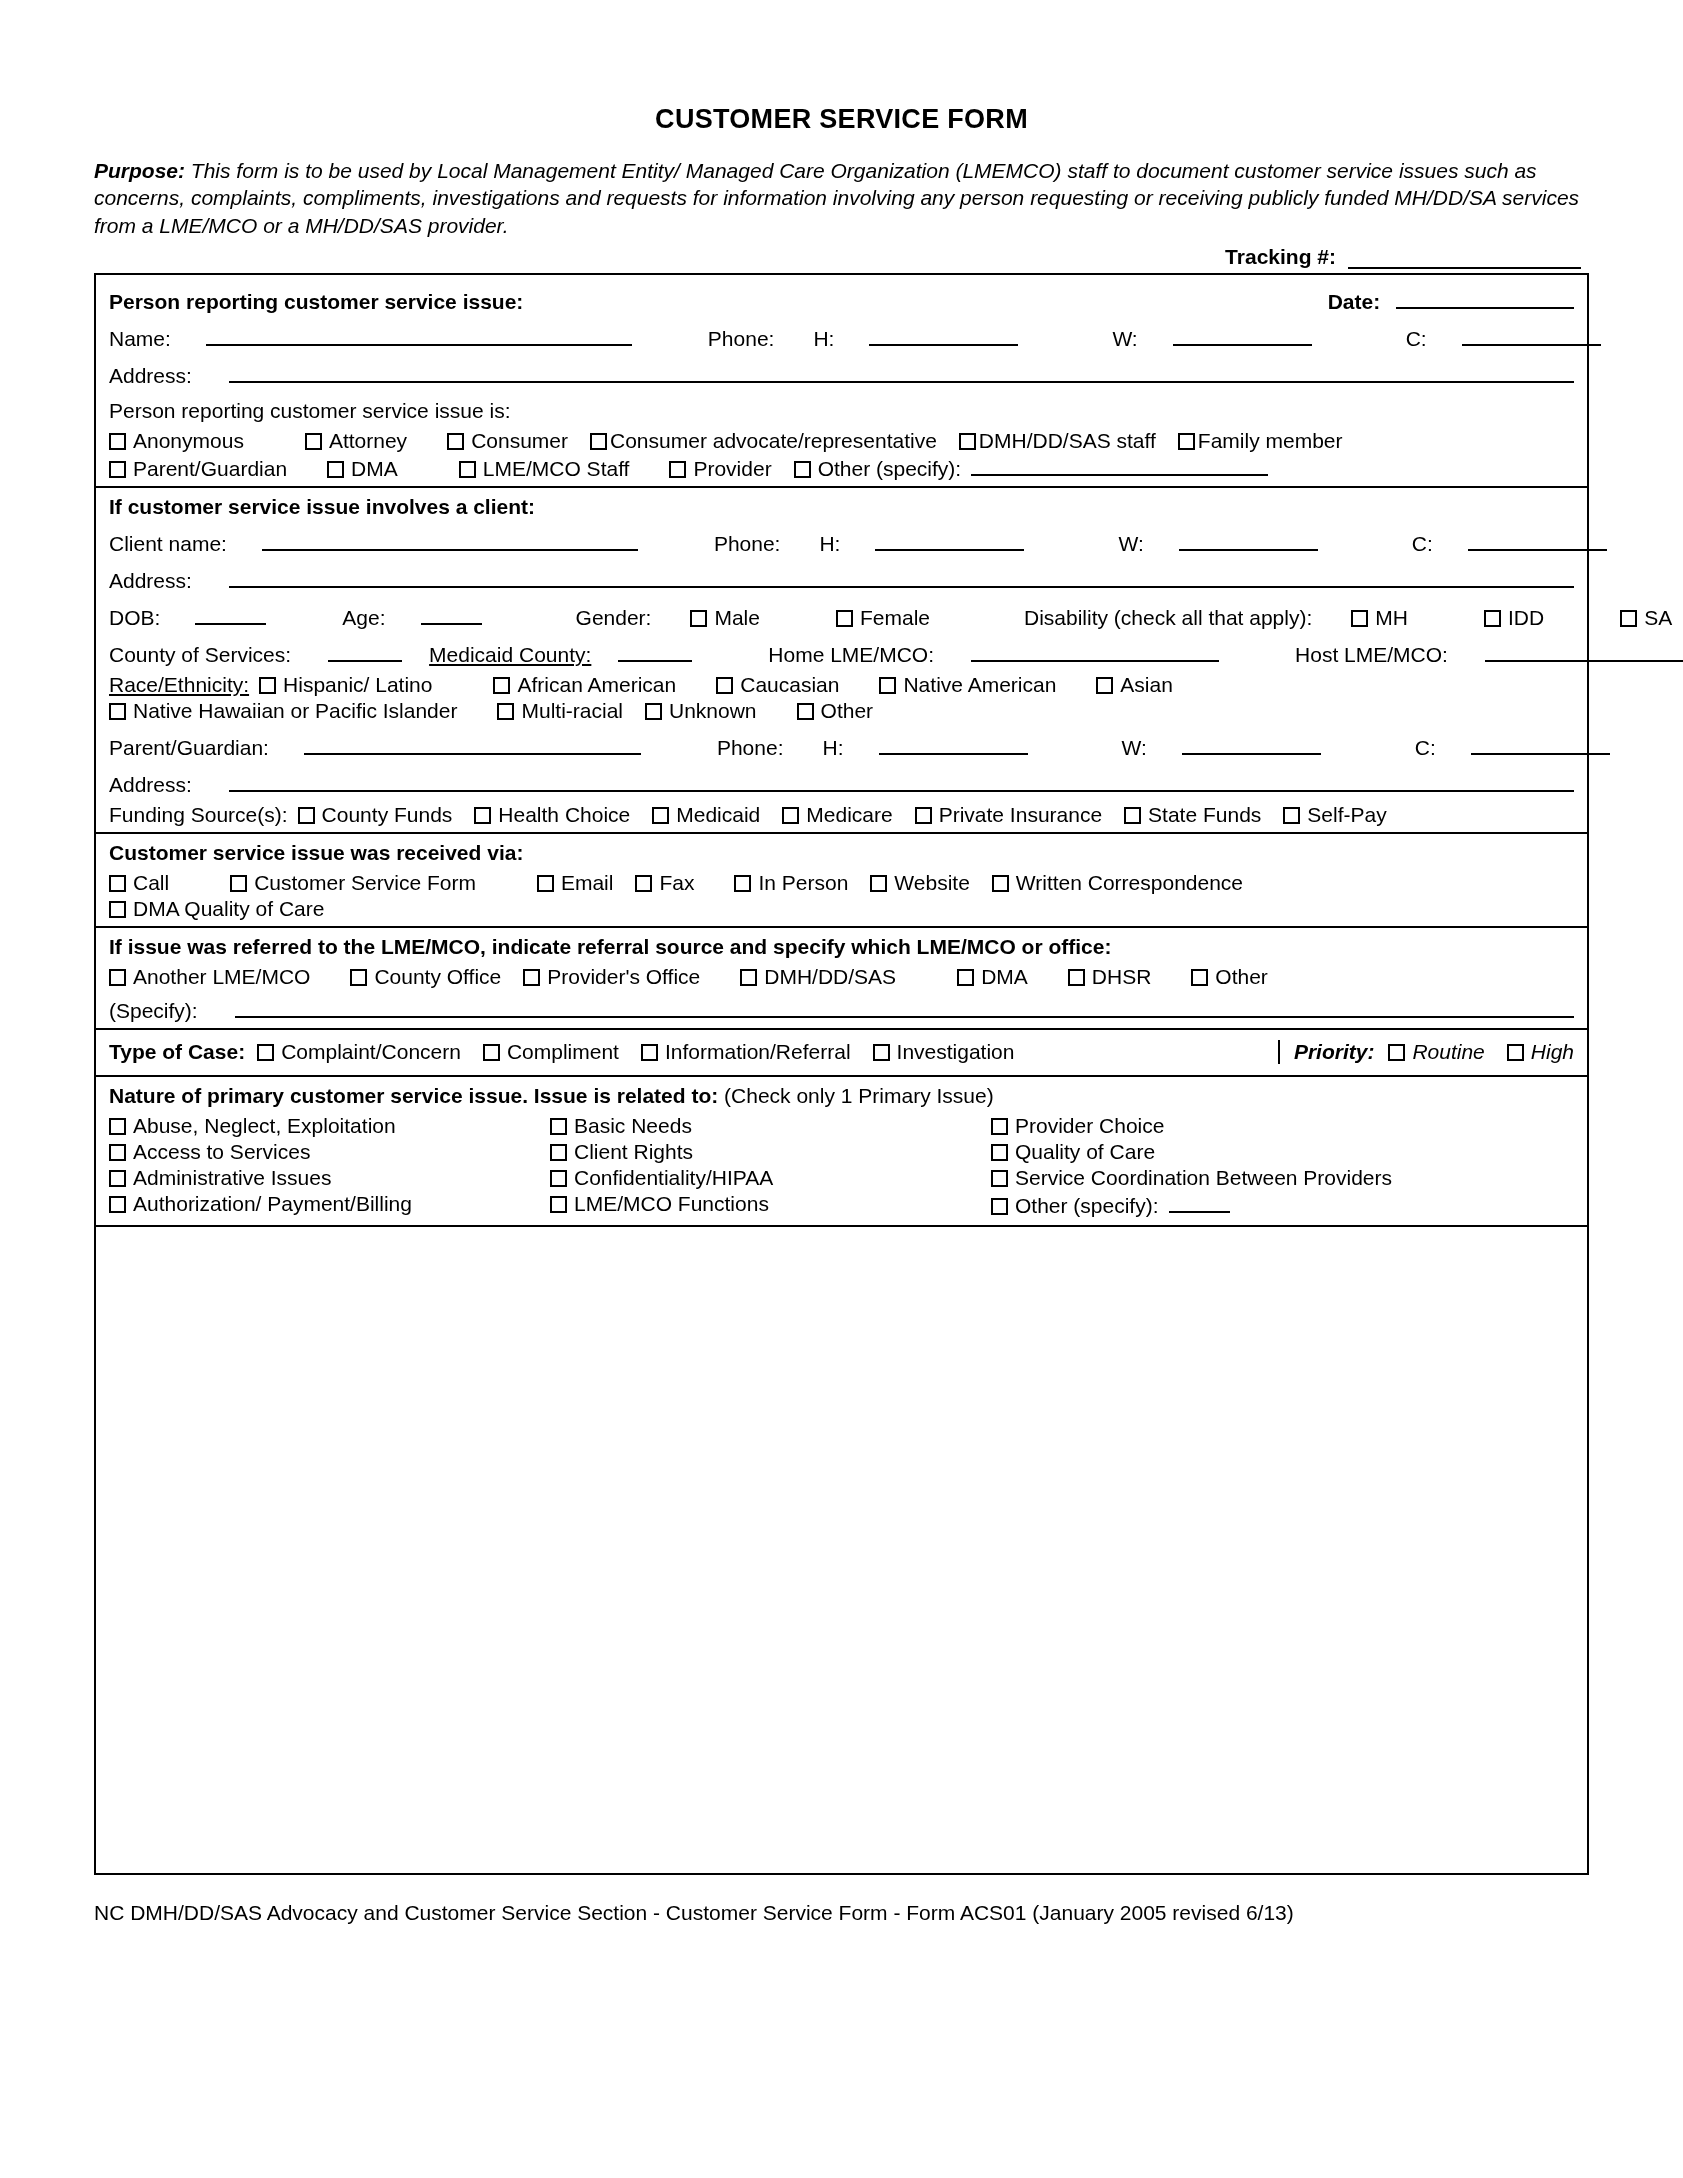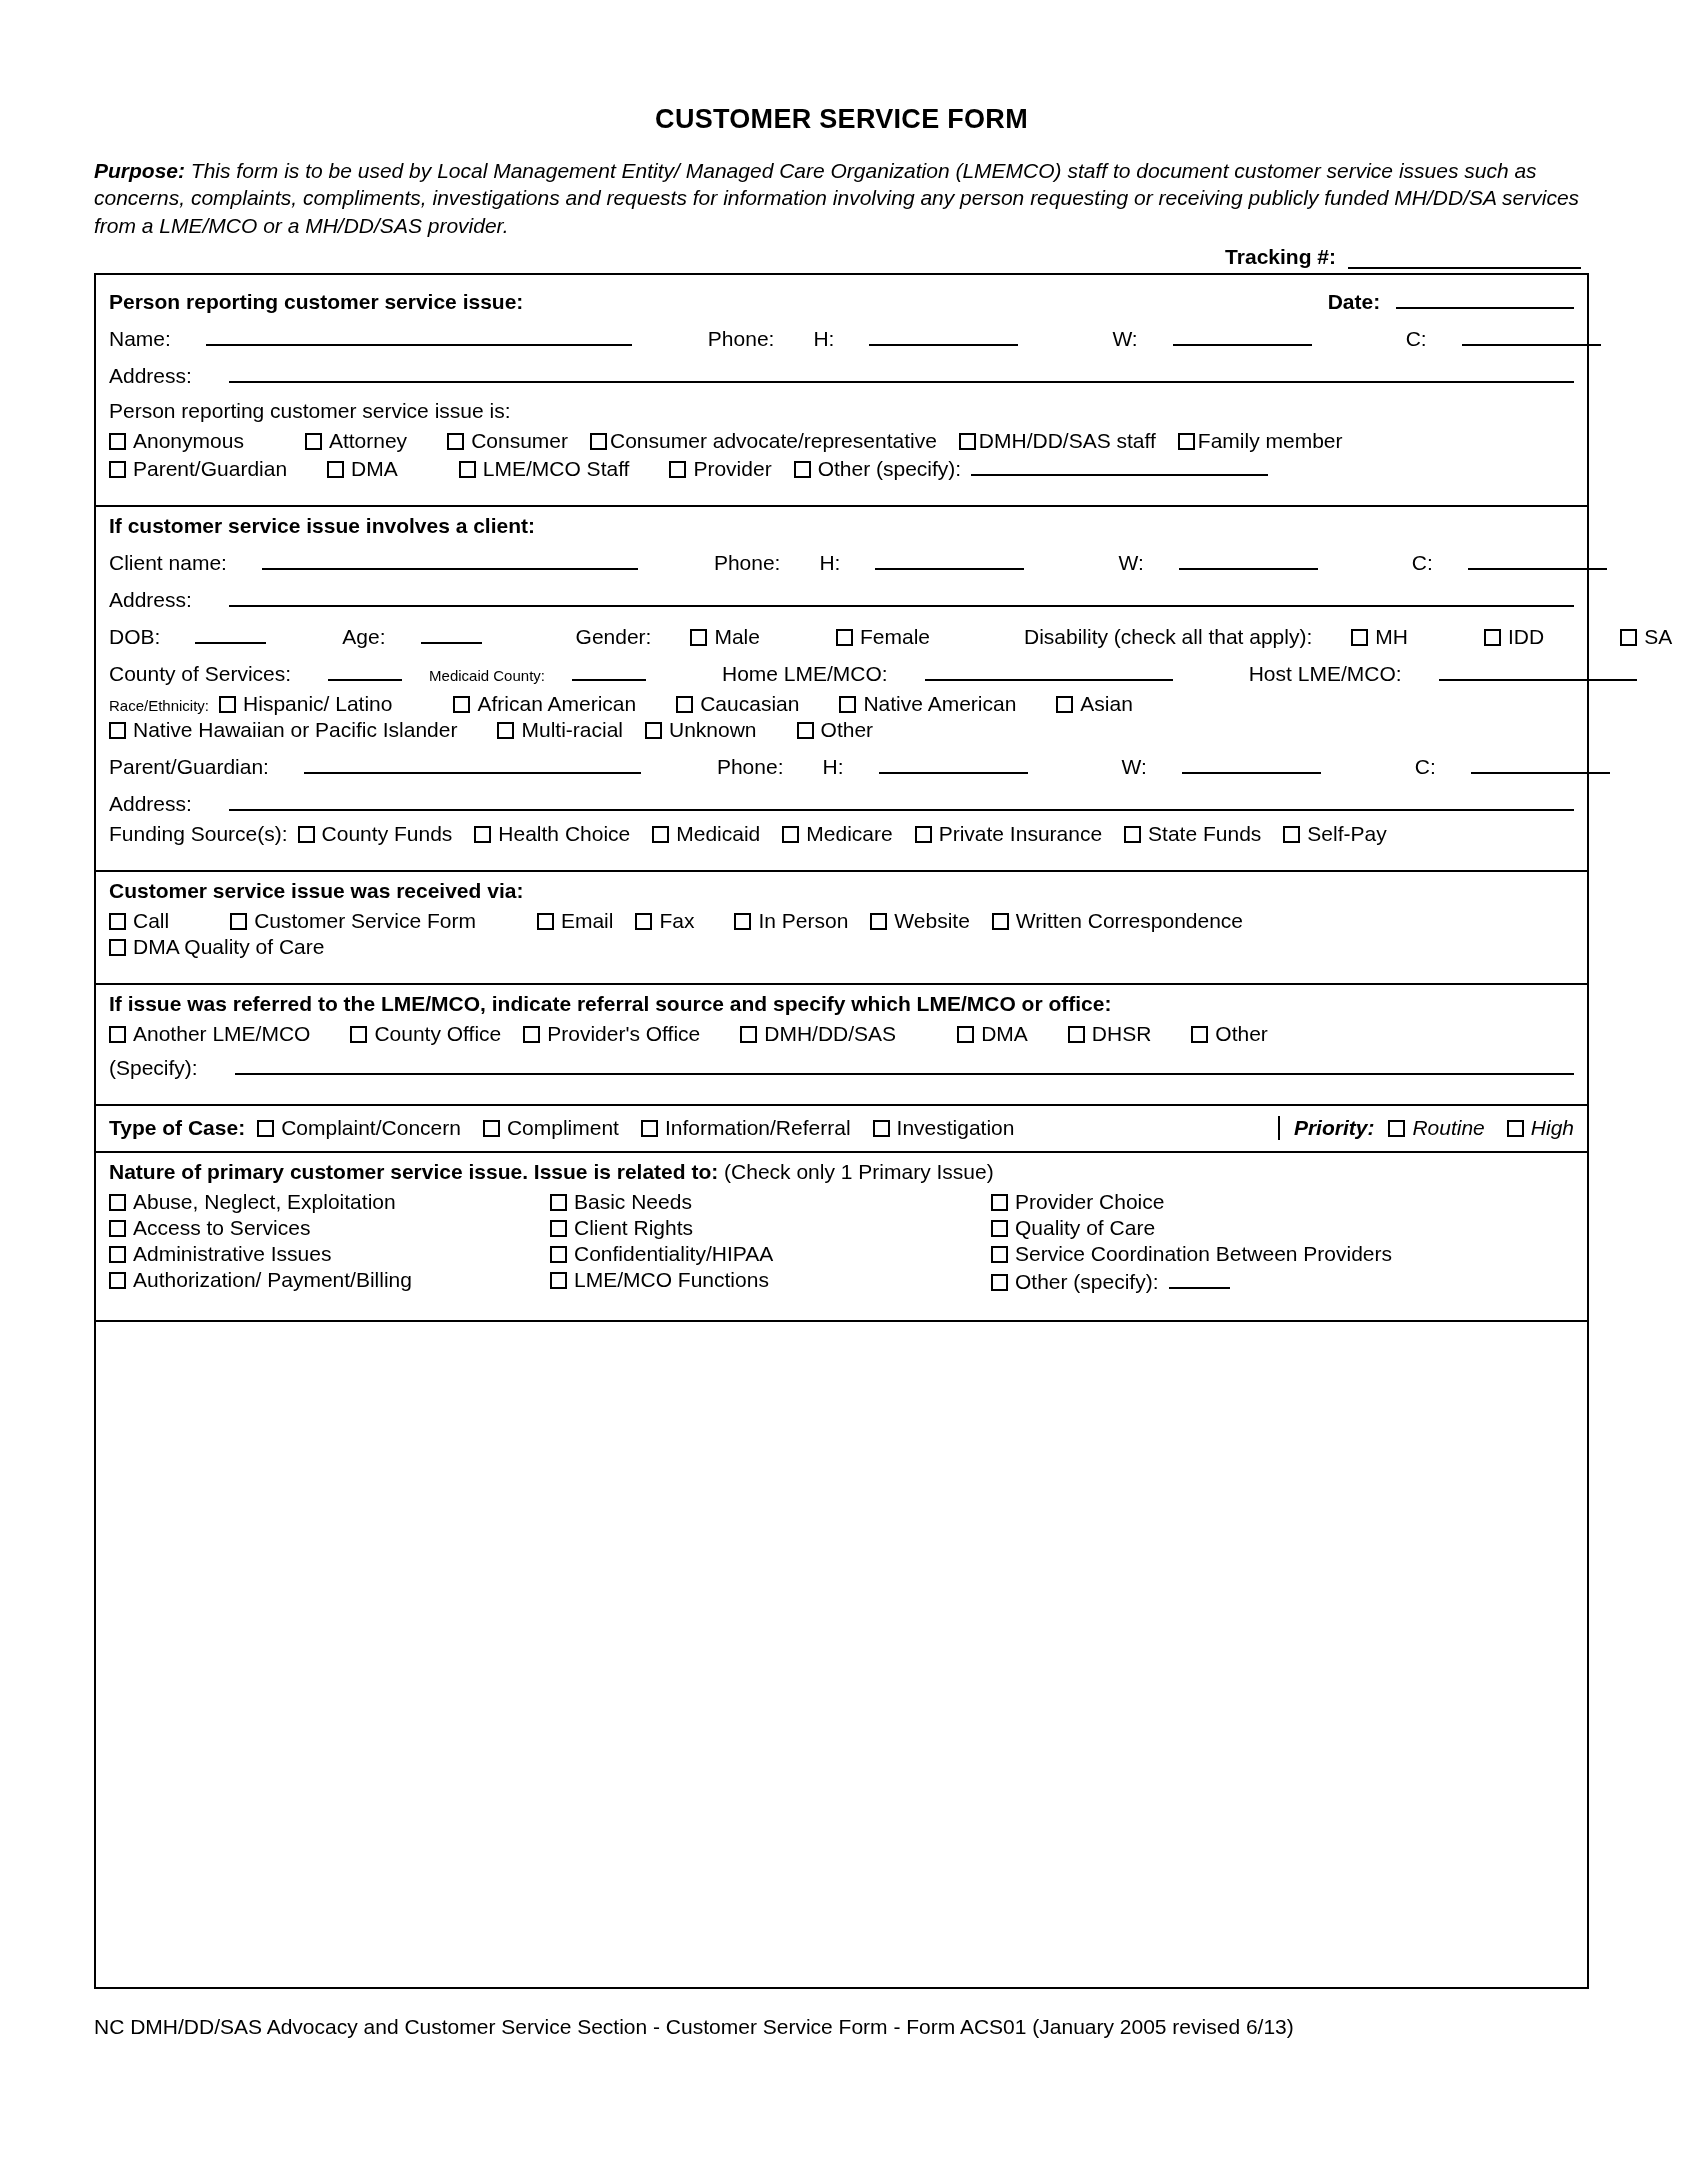--- a/index.html
+++ b/index.html
@@ -57,21 +57,21 @@
   }
 
   
   .box {
     border: 2px solid #000;
     border-bottom: none;
   }
   .box.last { border-bottom: 2px solid #000; }
   .sec {
     border-bottom: 2px solid #000;
-    padding: 7px 13px 24px 13px;
+    padding: 7px 13px 5px 13px;
   }
   .sec.nb { border-bottom: none; }
 
   .hdr {
     font-size: 21px;
     font-weight: bold;
     display: flex;
     justify-content: space-between;
     align-items: baseline;
   }
@@ -117,21 +117,22 @@
     align-items: baseline;
     font-size: 21px;
     margin-top: 6px;
     white-space: nowrap;
   }
   .opts-row.tight { margin-top: 2px; }
   .spacer-sm { display: inline-block; width: 22px; flex: none; }
   .spacer-md { display: inline-block; width: 40px; flex: none; }
   .spacer-lg { display: inline-block; width: 61px; flex: none; }
   .uline-label {
-    font-size: 15px;
+    text-decoration: underline;
+    font-size: 21px;
   }
 
   .italic { font-style: italic; }
   .bold { font-weight: bold; }
 
   
   .three-col {
     display: flex;
     margin-top: 6px;
   }

